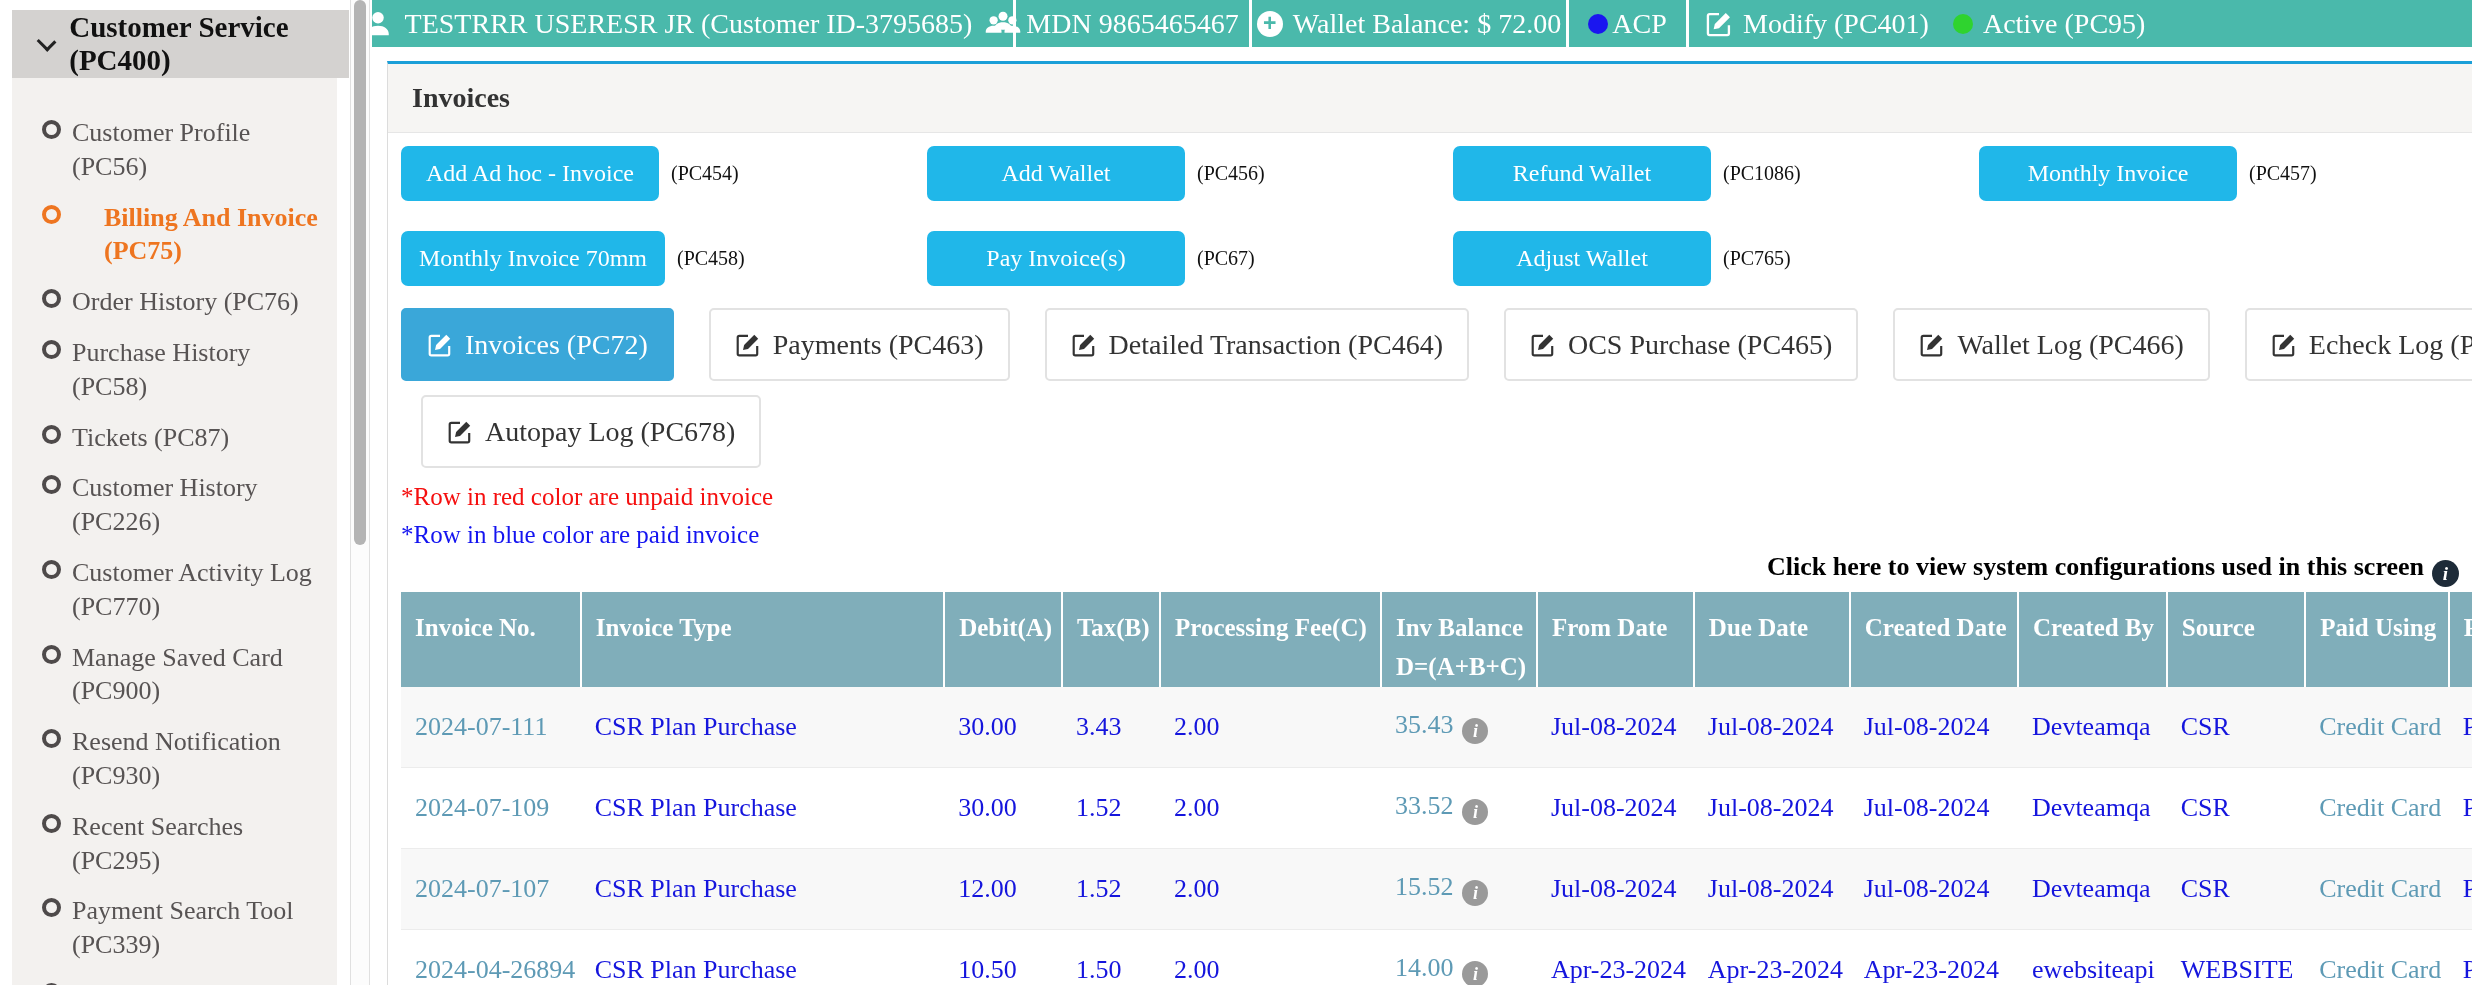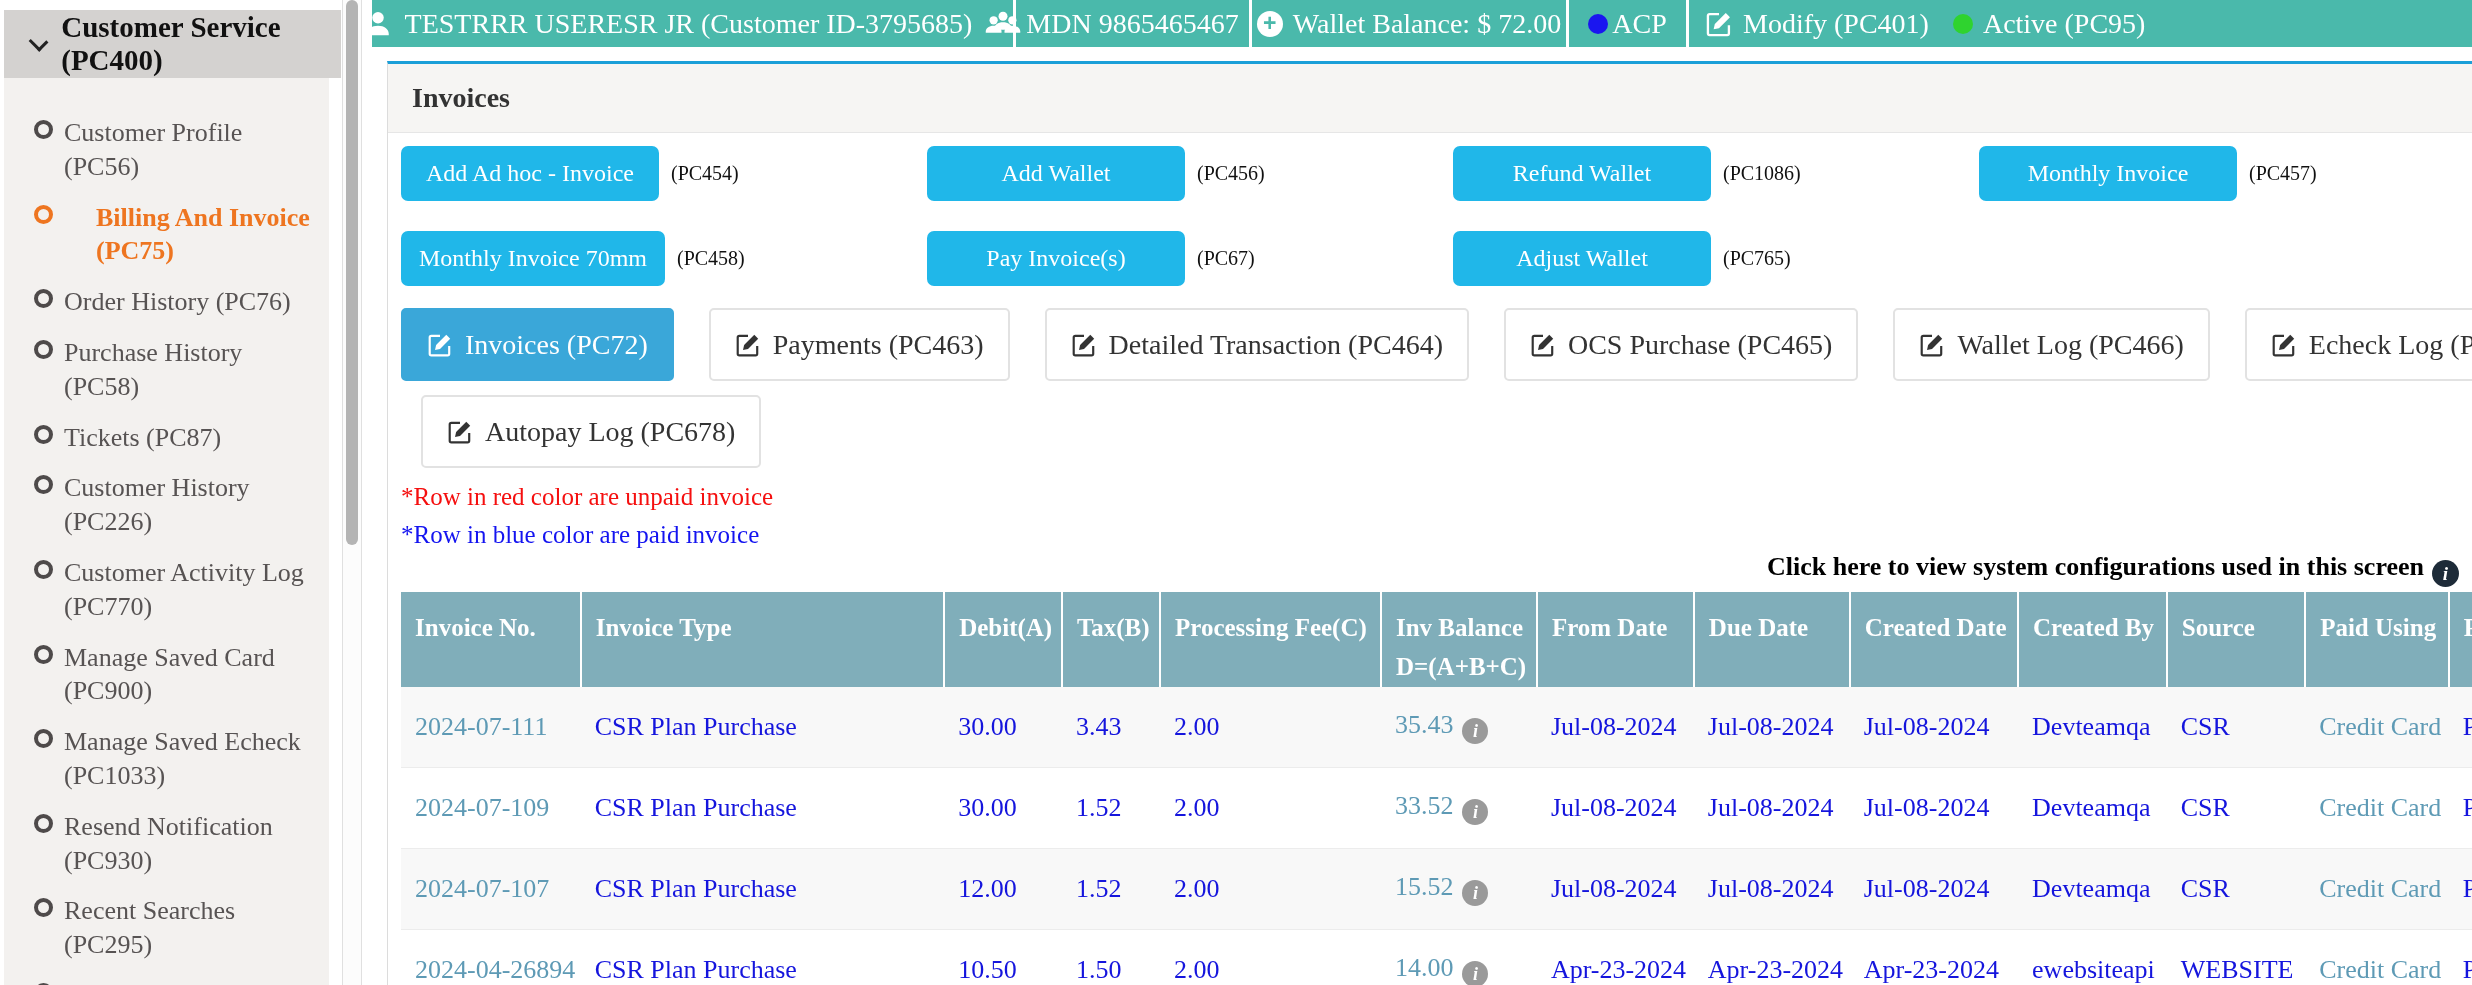--- a/index.html
+++ b/index.html
@@ -12,21 +12,21 @@
     --link-teal:#5e9ab5;
     --unpaid-red:#f50f0f;
   }
   *{box-sizing:border-box;}
   html,body{margin:0;padding:0;}
   body{
     width:2472px;height:985px;overflow:hidden;background:#fff;
     font-family:"Liberation Serif","DejaVu Serif",serif;color:#222;
   }
   
-  .sidebar{position:fixed;left:4px;top:0;width:360px;height:985px;background:#fff;}
+  .sidebar{position:fixed;left:12px;top:0;width:360px;height:985px;background:#fff;}
   .side-header{
     position:absolute;top:10px;left:0;width:337px;height:68px;background:#d4d2d0;
     display:flex;align-items:center;gap:16px;padding-left:28px;
     font-weight:bold;font-size:29px;color:#111;cursor:pointer;
   }
   .chev{width:15px;height:15px;border-left:3px solid #222;border-bottom:3px solid #222;
     transform:rotate(-45deg) translate(2px,-2px);}
   .side-list{position:absolute;top:78px;left:0;width:325px;bottom:0;background:#f3f1ef;padding-top:21px;}
   .side-item{display:flex;align-items:flex-start;padding:0 8px 0 30px;margin:17px 0;
     color:#575353;font-size:26px;line-height:1.3;cursor:pointer;}
@@ -127,24 +127,20 @@
       <div class="side-item">
         <span class="circle-icon"></span>
         <span class="side-label">Customer Activity Log (PC770)</span>
       </div>
       <div class="side-item">
         <span class="circle-icon"></span>
         <span class="side-label">Manage Saved Card (PC900)</span>
       </div>
       <div class="side-item">
         <span class="circle-icon"></span>
-        <span class="side-label">Manage Saved Echeck (PC1033)</span>
-      </div>
-      <div class="side-item">
-        <span class="circle-icon"></span>
         <span class="side-label">Resend Notification (PC930)</span>
       </div>
       <div class="side-item">
         <span class="circle-icon"></span>
         <span class="side-label">Recent Searches (PC295)</span>
       </div>
       <div class="side-item">
         <span class="circle-icon"></span>
         <span class="side-label">Payment Search Tool (PC339)</span>
       </div>

